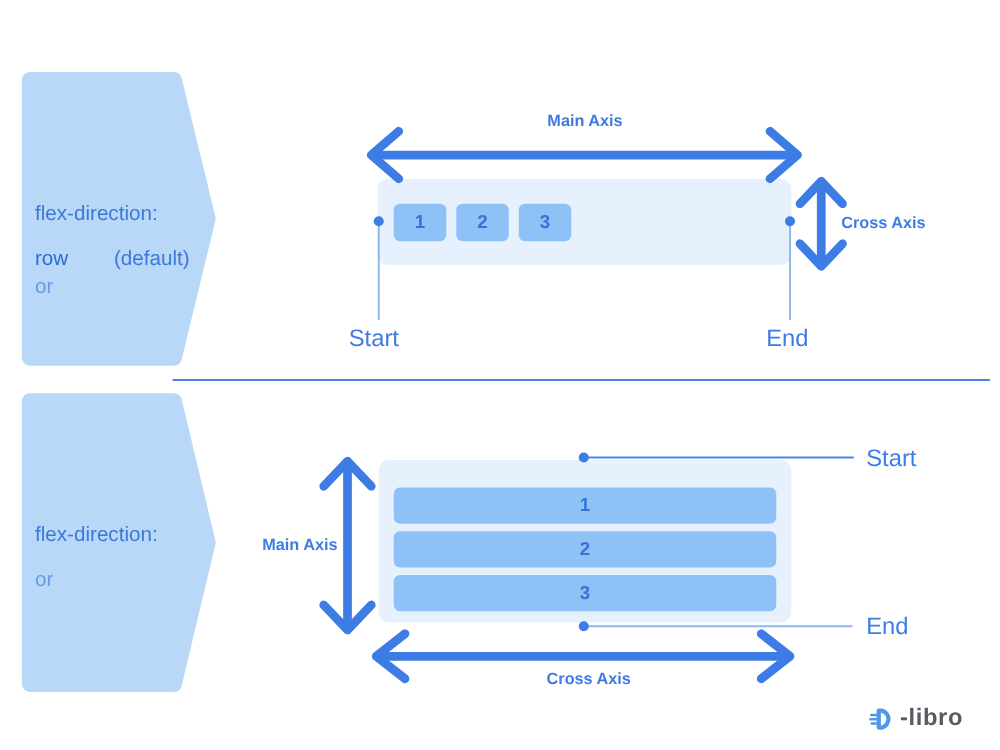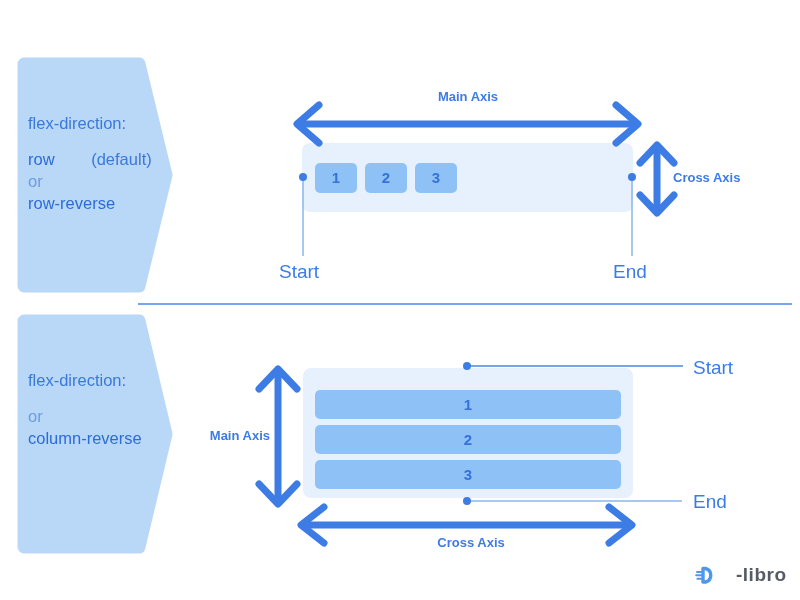--- a/index.html
+++ b/index.html
@@ -16,21 +16,21 @@
     --logo-text:#565b64;
     --logo-icon:#4e97e9;
   }
   *{margin:0;padding:0;box-sizing:border-box;}
   html,body{background:#ffffff;}
   body{font-family:"Liberation Sans","DejaVu Sans",sans-serif;}
   .canvas{position:relative;width:800px;height:600px;background:#ffffff;overflow:hidden;}
   .layer{position:absolute;left:0;top:0;width:800px;height:600px;pointer-events:none;}
 
   .pentagon-text{position:absolute;left:28px;width:135px;font-size:16.5px;line-height:22px;color:var(--text-med);}
-  .pentagon-text .prop{margin-bottom:14px;display:block;}
+  .pentagon-text .prop{margin-bottom:14px;display:block;margin-top:48px;}
   .kw{font-weight:normal;color:var(--text-bold);}
   .conj{color:var(--text-light);}
   .note{color:var(--text-med);padding-left:32px;}
 
   .axis-label{position:absolute;font-size:13px;font-weight:bold;color:var(--accent);white-space:nowrap;}
   .startend{position:absolute;font-size:19px;color:var(--accent);white-space:nowrap;}
 
   .flex-container{position:absolute;background:var(--container);border-radius:8px;}
   .row-container{left:302px;top:143px;width:331px;height:69px;}
   .col-container{left:303px;top:368px;width:330px;height:130px;}
@@ -41,57 +41,55 @@
   .item-1{left:13px;} .item-2{left:63px;} .item-3{left:113px;}
 
   .bar{position:absolute;left:12px;width:306px;height:29px;background:var(--item);
        border-radius:5px;text-align:center;line-height:29px;
        font-size:15px;font-weight:bold;color:var(--item-num);}
   .bar-1{top:22px;} .bar-2{top:57px;} .bar-3{top:92px;}
 
   .center-200{width:200px;text-align:center;}
   .right-102{width:102px;text-align:right;}
 
-  .logo{position:absolute;left:694px;top:563px;display:flex;align-items:center;gap:18px;}
+  .logo{position:absolute;left:694px;top:563px;display:flex;align-items:center;gap:2px;}
   .logo-word{font-size:19px;font-weight:bold;color:var(--logo-text);letter-spacing:0.5px;}
 </style>
 </head>
 <body>
 
 <div class="canvas">
 
   <svg class="layer" viewBox="0 0 800 600">
     <polygon points="24,64 139,64 166,175 139,286 24,286" fill="var(--panel)" stroke="var(--panel)" stroke-width="13" stroke-linejoin="round"></polygon>
     <polygon points="24,321 139,321 166,434 139,547 24,547" fill="var(--panel)" stroke="var(--panel)" stroke-width="13" stroke-linejoin="round"></polygon>
   </svg>
 
   <div class="pentagon-text" style="top:112px;">
     <span class="prop">flex-direction:</span>
     <div><span class="kw">row</span><span class="note"> (default)</span></div>
     <div class="conj">or</div>
-    <div class="kw">row-reverse</div>
   </div>
 
   <div class="axis-label center-200" style="left:368px;top:89px;">Main Axis</div>
 
   <div class="flex-container row-container">
     <div class="item item-1">1</div>
     <div class="item item-2">2</div>
     <div class="item item-3">3</div>
   </div>
 
   <div class="axis-label" style="left:673px;top:170px;">Cross Axis</div>
 
   <div class="startend" style="left:279px;top:261px;">Start</div>
   <div class="startend" style="left:613px;top:261px;">End</div>
 
   <div class="pentagon-text" style="top:369px;">
     <span class="prop">flex-direction:</span>
     <div class="conj">or</div>
-    <div class="kw">column-reverse</div>
   </div>
 
   <div class="axis-label right-102" style="left:168px;top:428px;">Main Axis</div>
 
   <div class="flex-container col-container">
     <div class="bar bar-1">1</div>
     <div class="bar bar-2">2</div>
     <div class="bar bar-3">3</div>
   </div>
 

